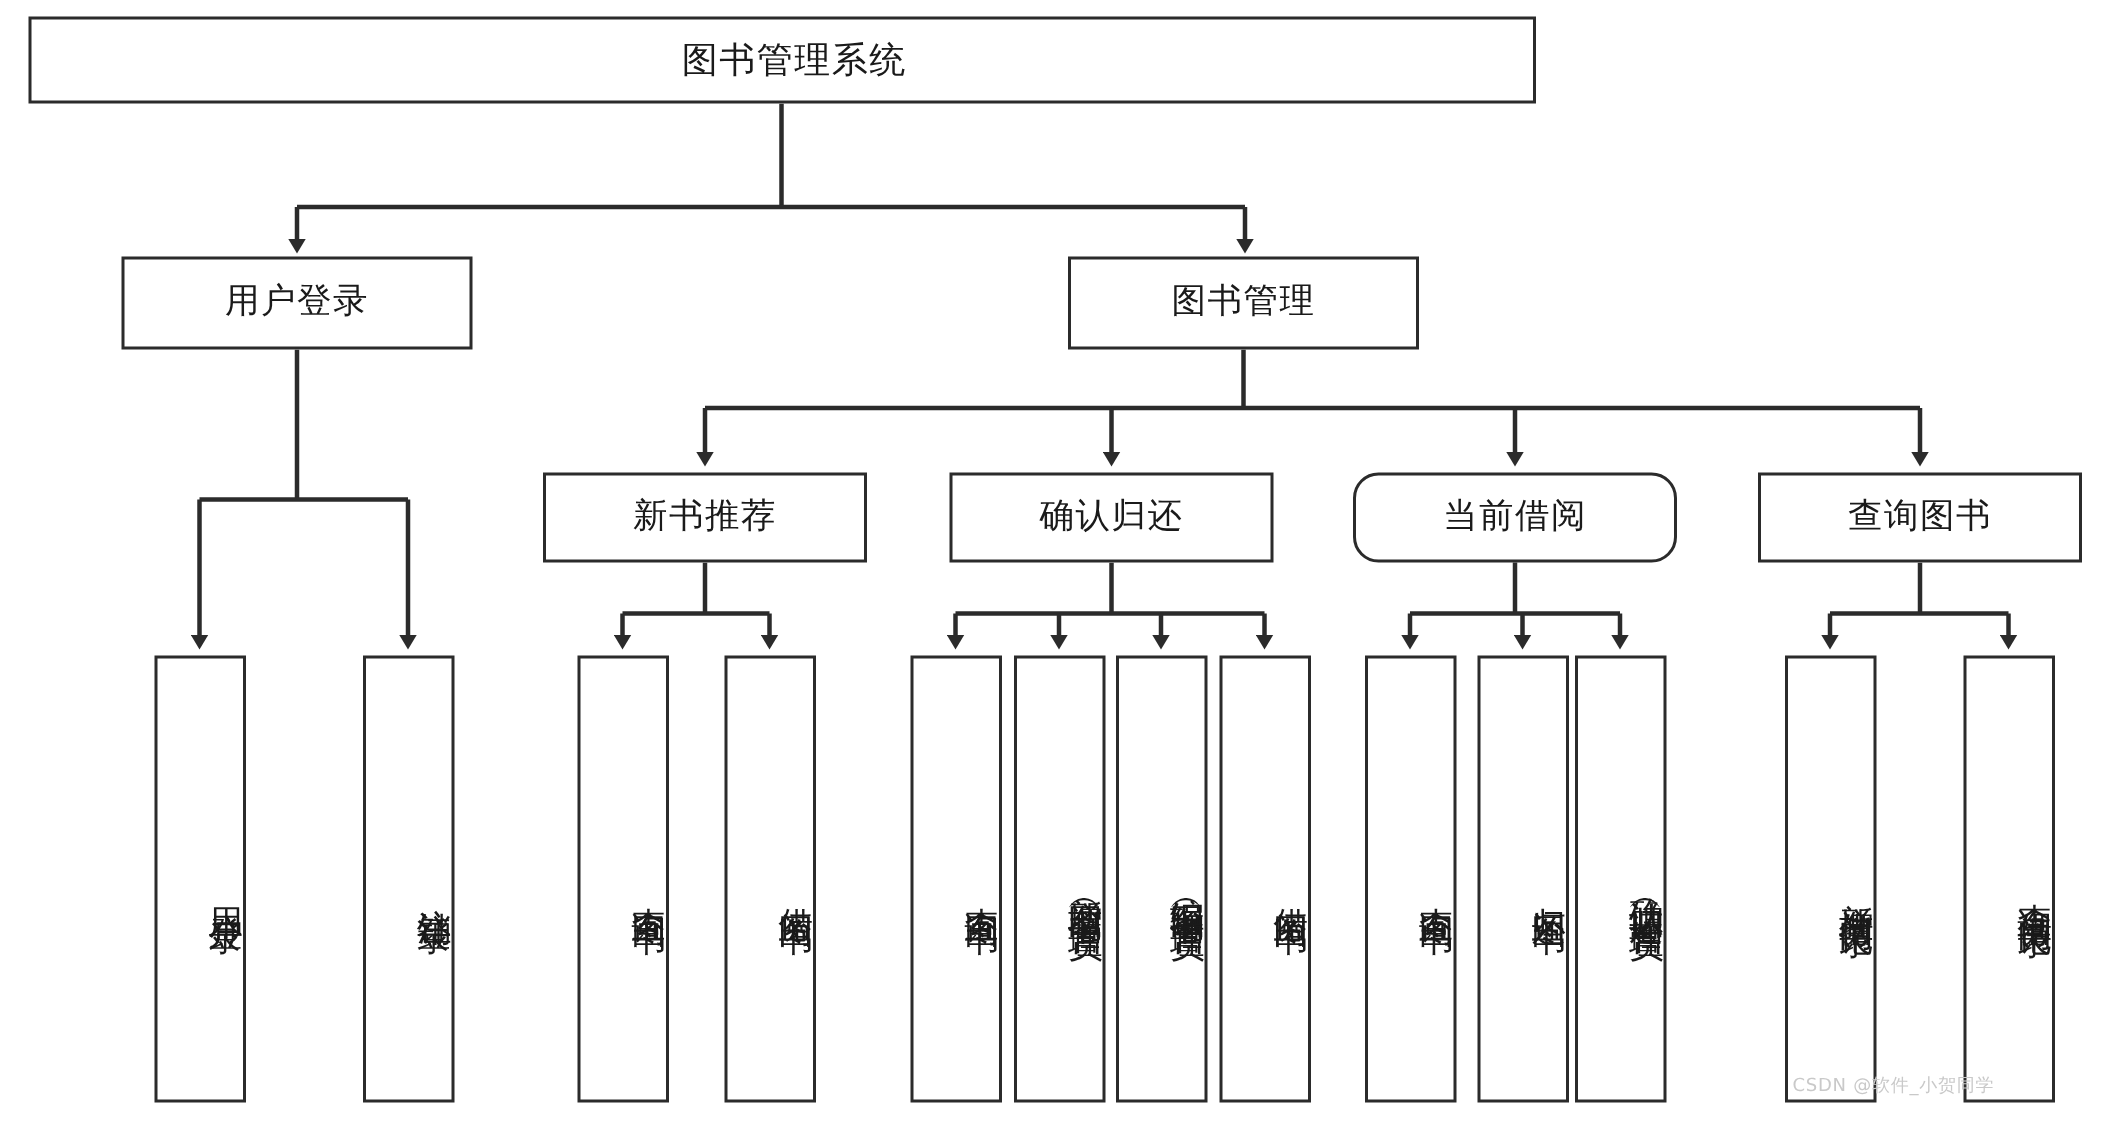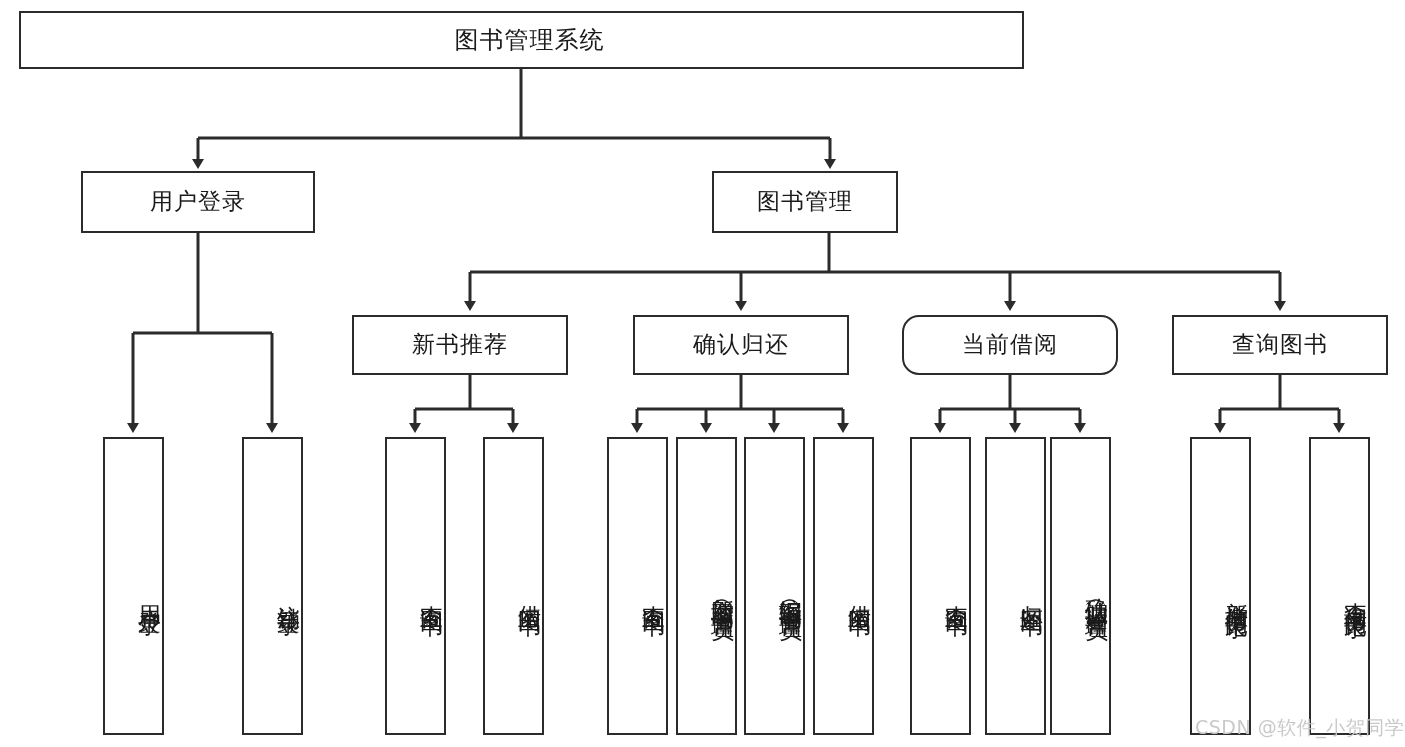--- a/index.html
+++ b/index.html
@@ -54,21 +54,21 @@
     justify-content: center;
     padding-top: 14px;
   }
   .node.v .vtext {
     writing-mode: vertical-rl;
     text-orientation: upright;
     white-space: nowrap;
   }
   .watermark {
     position: absolute;
-    font-size: 19px;
+    font-size: 12px;
     color: #c9c9c9;
     white-space: nowrap;
     letter-spacing: 0.5px;
     font-family: "DejaVu Sans", "Liberation Sans", sans-serif;
   }
 </style>
 </head>
 <body>
 
 <div id="diagram-root">
@@ -135,25 +135,25 @@
     </g>
   </svg>
 
   <div class="node h root" style="left:19px; top:11px; width:1005px; height:58px;padding-left:16px;">
     <span>图书管理系统</span>
   </div>
 
   <div class="node h" style="left:81px; top:171px; width:234px; height:62px;">
     <span>用户登录</span>
   </div>
-  <div class="node h" style="left:712px; top:171px; width:186px; height:62px;">
+  <div class="node h" style="left:712px; top:171px; width:234px; height:62px;">
     <span>图书管理</span>
   </div>
 
-  <div class="node h" style="left:352px; top:315px; width:216px; height:60px;">
+  <div class="node h" style="left:362px; top:315px; width:216px; height:60px;">
     <span>新书推荐</span>
   </div>
   <div class="node h" style="left:633px; top:315px; width:216px; height:60px;">
     <span>确认归还</span>
   </div>
   <div class="node h" style="left:902px; top:315px; width:216px; height:60px;border-radius:17px;">
     <span>当前借阅</span>
   </div>
   <div class="node h" style="left:1172px; top:315px; width:216px; height:60px;">
     <span>查询图书</span>

